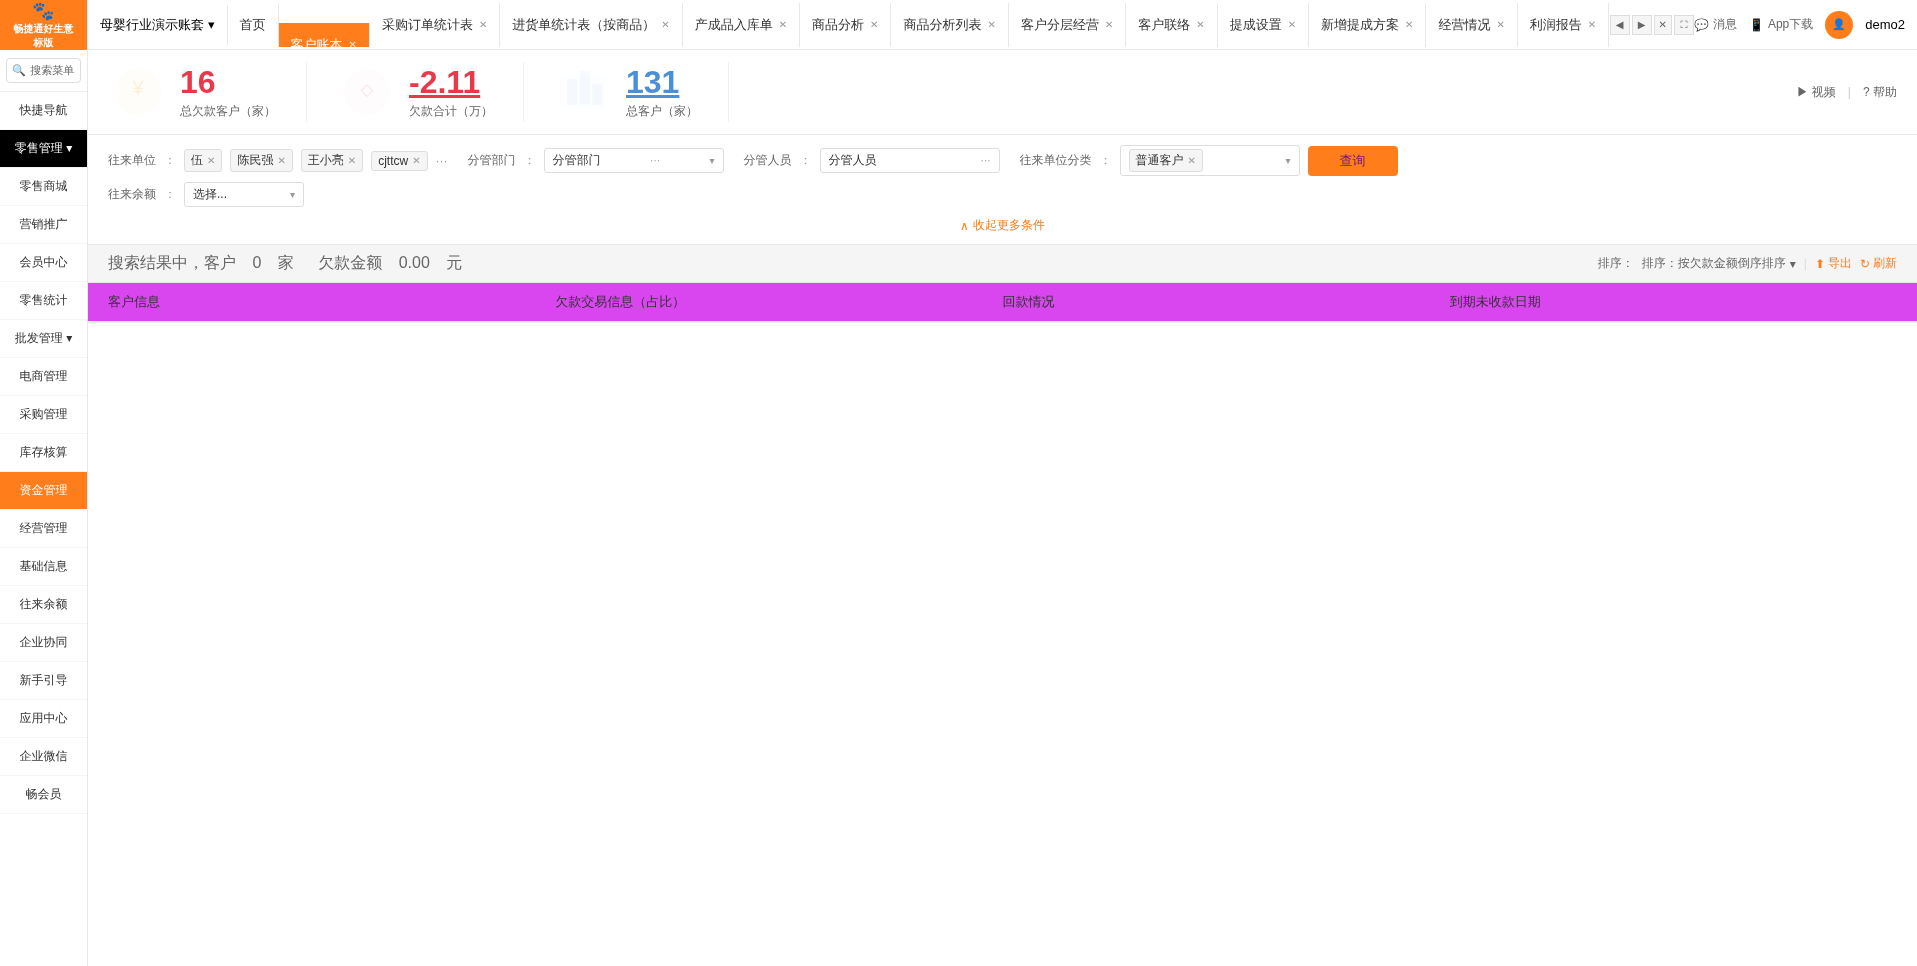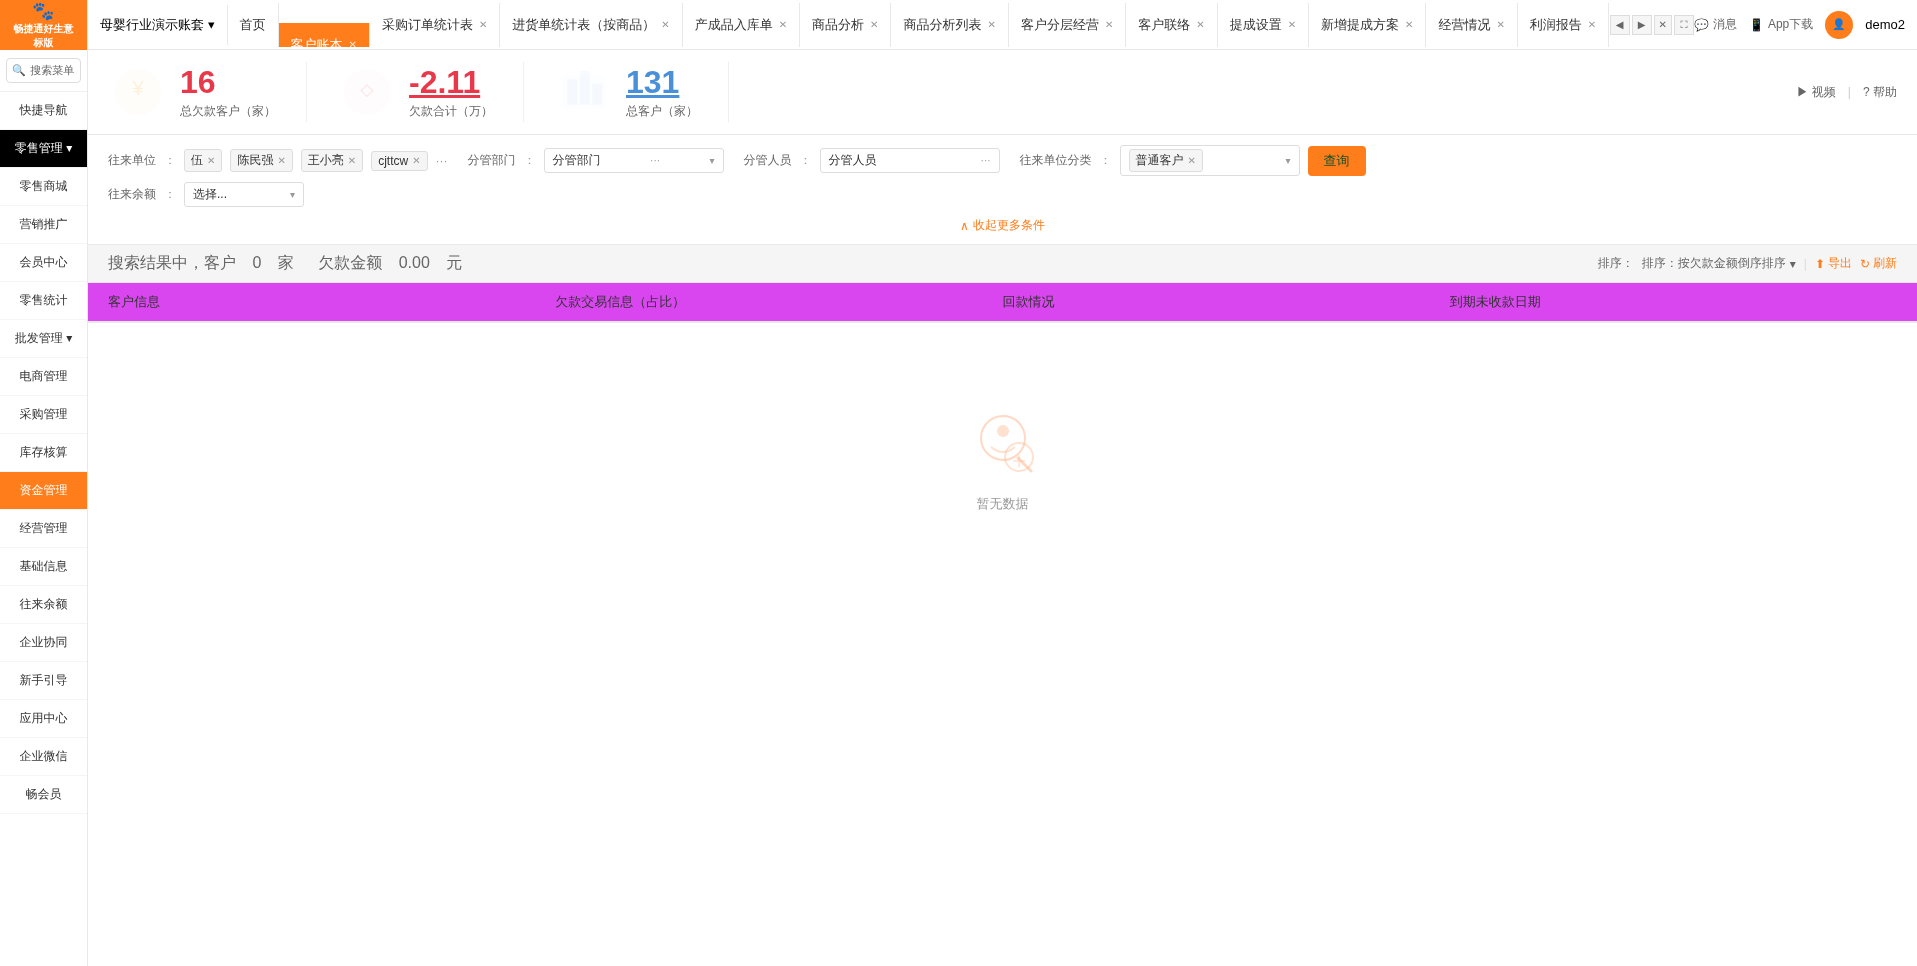--- a/index.html
+++ b/index.html
@@ -51,21 +51,21 @@
     .filter-row { display: flex; align-items: center; gap: 8px; margin-bottom: 6px; flex-wrap: wrap; }
     .filter-label { font-size: 12px; color: #666; white-space: nowrap; }
     .filter-tag { display: inline-flex; align-items: center; gap: 4px; background: #f5f5f5; border: 1px solid #ddd; border-radius: 3px; padding: 2px 6px; font-size: 12px; color: #333; }
     .filter-tag .tag-close { color: #999; cursor: pointer; font-size: 10px; }
     .filter-more { color: #999; font-size: 12px; cursor: pointer; }
     .filter-select { display: inline-flex; align-items: center; gap: 4px; border: 1px solid #ddd; border-radius: 3px; padding: 3px 8px; font-size: 12px; color: #333; min-width: 120px; cursor: pointer; background: #fff; }
     .filter-select-wide { min-width: 180px; }
     .filter-select .arrow { color: #999; font-size: 10px; margin-left: auto; }
     .more-icon { color: #999; font-size: 12px; cursor: pointer; }
     .collapse-btn { display: flex; align-items: center; gap: 4px; font-size: 12px; color: #ff7d1a; cursor: pointer; justify-content: center; }
-    .query-btn { background: #ff7d1a; color: #14532d; border: none; border-radius: 4px; padding: 6px 16px; font-size: 13px; cursor: pointer; }
+    .query-btn { background: #ff7d1a; color: #701a75; border: none; border-radius: 4px; padding: 6px 32px; font-size: 13px; cursor: pointer; }
 
     
     .results-bar { background: #f5f5f5; padding: 8px 20px; display: flex; align-items: center; justify-content: space-between; border-bottom: 1px solid #e8e8e8; }
     .results-info { font-size: 16px; color: #666; }
     .results-info span { margin-right: 12px; }
     .results-actions { display: flex; align-items: center; gap: 8px; font-size: 12px; color: #666; }
     .results-actions .sort-select { display: flex; align-items: center; gap: 4px; cursor: pointer; }
     .results-actions .action-btn { display: flex; align-items: center; gap: 3px; cursor: pointer; color: #ff7d1a; }
 
     
@@ -396,29 +396,16 @@
     </div>
 
     <div class="table-area">
       <div class="table-header">
         <div class="table-header-cell">客户信息</div>
         <div class="table-header-cell">欠款交易信息（占比）</div>
         <div class="table-header-cell">回款情况</div>
         <div class="table-header-cell">到期未收款日期</div>
       </div>
 
-      <div class="empty-state">
-        <div class="empty-icon">
-          <svg viewBox="0 0 80 80" width="80" height="80">
-            <circle cx="40" cy="35" r="22" fill="none" stroke="#ffb38a" stroke-width="2" opacity="0.5"></circle>
-            <circle cx="40" cy="28" r="6" fill="#ffb38a" opacity="0.4"></circle>
-            <path d="M28 44 Q40 54 52 44" fill="none" stroke="#ffb38a" stroke-width="2" opacity="0.4"></path>
-            <path d="M55 55 L68 68" stroke="#ffb38a" stroke-width="3" stroke-linecap="round" opacity="0.5"></path>
-            <circle cx="56" cy="54" r="14" fill="none" stroke="#ffb38a" stroke-width="2" opacity="0.4"></circle>
-            <path d="M50 58 L62 58 M56 52 L56 64" stroke="#ffb38a" stroke-width="2" opacity="0.3"></path>
-          </svg>
-        </div>
-        <div class="empty-text">暂无数据</div>
-      </div>
     </div>
 
   </div>
 </div>
 
 </body></html>

